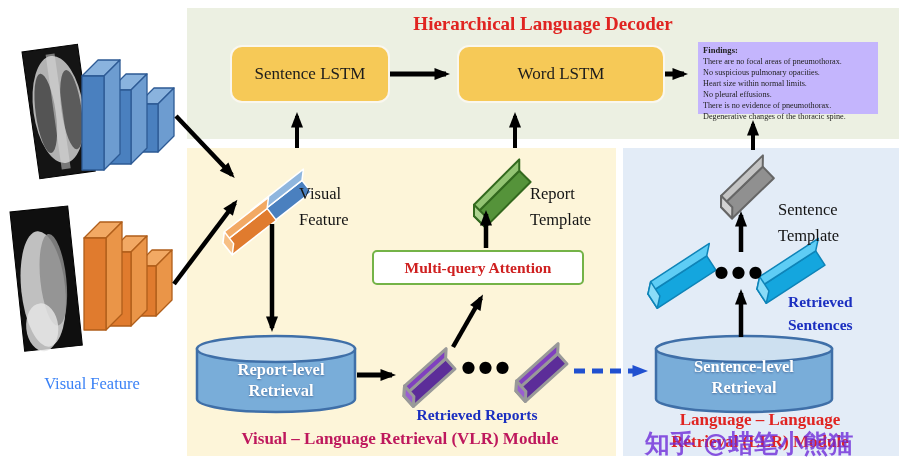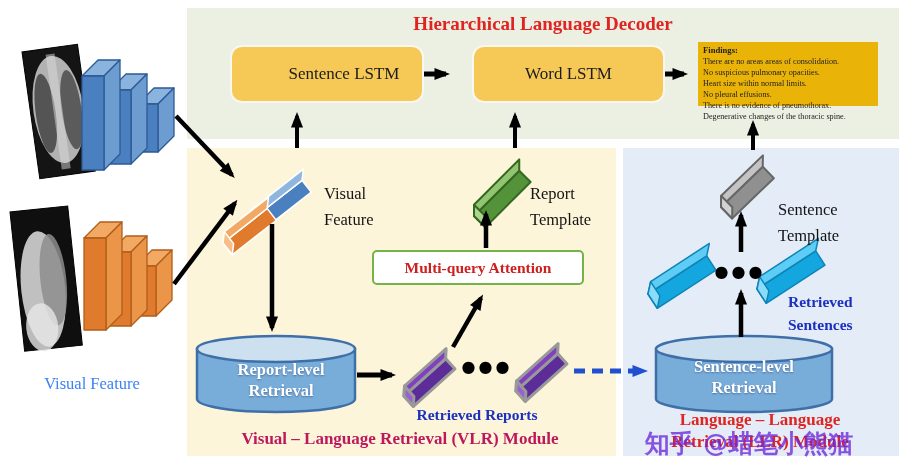--- a/index.html
+++ b/index.html
@@ -12,29 +12,29 @@
   .band{left:187px;top:8px;width:712px;height:131px;background:#ecf0e2;}
   .vlr-panel{left:187px;top:148px;width:429px;height:308px;background:#fdf5d9;}
   .llr-panel{left:623px;top:148px;width:276px;height:308px;background:#e3ecf7;}
   
   .title{left:187px;top:13px;width:712px;text-align:center;font-size:19px;font-weight:bold;color:#e02421;}
   .vlr-module{left:192px;top:429px;width:416px;text-align:center;font-size:17px;font-weight:bold;color:#be185d;}
   .llr-module{left:626px;top:409px;width:268px;text-align:center;font-size:17px;font-weight:bold;color:#e02421;line-height:22px;}
   
   .lstm{background:#f6c957;border-radius:10px;display:flex;align-items:center;justify-content:center;
         font-size:17px;color:#1c1c1c;box-shadow:0 0 0 2px #f9f7ef;}
-  .slstm{left:232px;top:47px;width:156px;height:54px;padding-left:34px;}
-  .wlstm{left:474px;top:47px;width:189px;height:54px;text-align:right;}
-  
-  .findings{left:698px;top:42px;width:180px;height:64px;background:#eab308;padding:3px 5px;box-sizing:border-box;
+  .slstm{left:232px;top:47px;width:156px;height:54px;}
+  .wlstm{left:459px;top:47px;width:204px;height:54px;text-align:right;}
+  
+  .findings{left:698px;top:42px;width:180px;height:72px;background:#c4b5fd;padding:3px 5px;box-sizing:border-box;
             font-size:8.2px;line-height:11px;color:#222;}
   .findings .fh{font-weight:bold;font-size:8.6px;}
   
   .lbl{font-size:16.5px;color:#141414;line-height:26px;}
-  .vfeat-lbl{left:324px;top:181px;}
+  .vfeat-lbl{left:299px;top:181px;}
   .rtemp-lbl{left:530px;top:181px;}
   .stemp-lbl{left:778px;top:197px;}
   .extract-lbl{left:8px;top:372px;width:168px;text-align:center;line-height:24px;font-size:16.5px;color:#3b82f6;}
   
   .mqa{left:372px;top:250px;width:212px;height:35px;background:#fff;border:2.5px solid #74b347;border-radius:5px;
        display:flex;align-items:center;justify-content:center;font-size:15.5px;font-weight:bold;color:#cf2020;box-sizing:border-box;}
   
   .cyl-lbl{color:#fff;text-align:center;font-size:16.5px;font-weight:600;line-height:21px;text-shadow:0 1px 2px rgba(20,40,90,.45);}
   .cyl1-lbl{left:197px;top:359px;width:168px;}
   .cyl2-lbl{left:656px;top:356px;width:176px;}
@@ -194,21 +194,21 @@
     <line x1="574" y1="371" x2="644" y2="371" stroke="#2050d0" stroke-width="5" stroke-dasharray="11,7" marker-end="url(#ahb)"></line>
   </svg>
 
   <div class="abs txt title">Hierarchical Language Decoder</div>
 
   <div class="abs txt lstm slstm">Sentence LSTM</div>
   <div class="abs txt lstm wlstm">Word LSTM</div>
 
   <div class="abs txt findings">
     <div class="fh">Findings:</div>
-    <div>There are no areas areas of consolidation.</div>
+    <div>There are no focal areas of pneumothorax.</div>
     <div>No suspicious pulmonary opacities.</div>
     <div>Heart size within normal limits.</div>
     <div>No pleural effusions.</div>
     <div>There is no evidence of pneumothorax.</div>
     <div>Degenerative changes of the thoracic spine.</div>
   </div>
 
   <div class="abs txt lbl vfeat-lbl">
     <div>Visual</div>
     <div>Feature</div>

